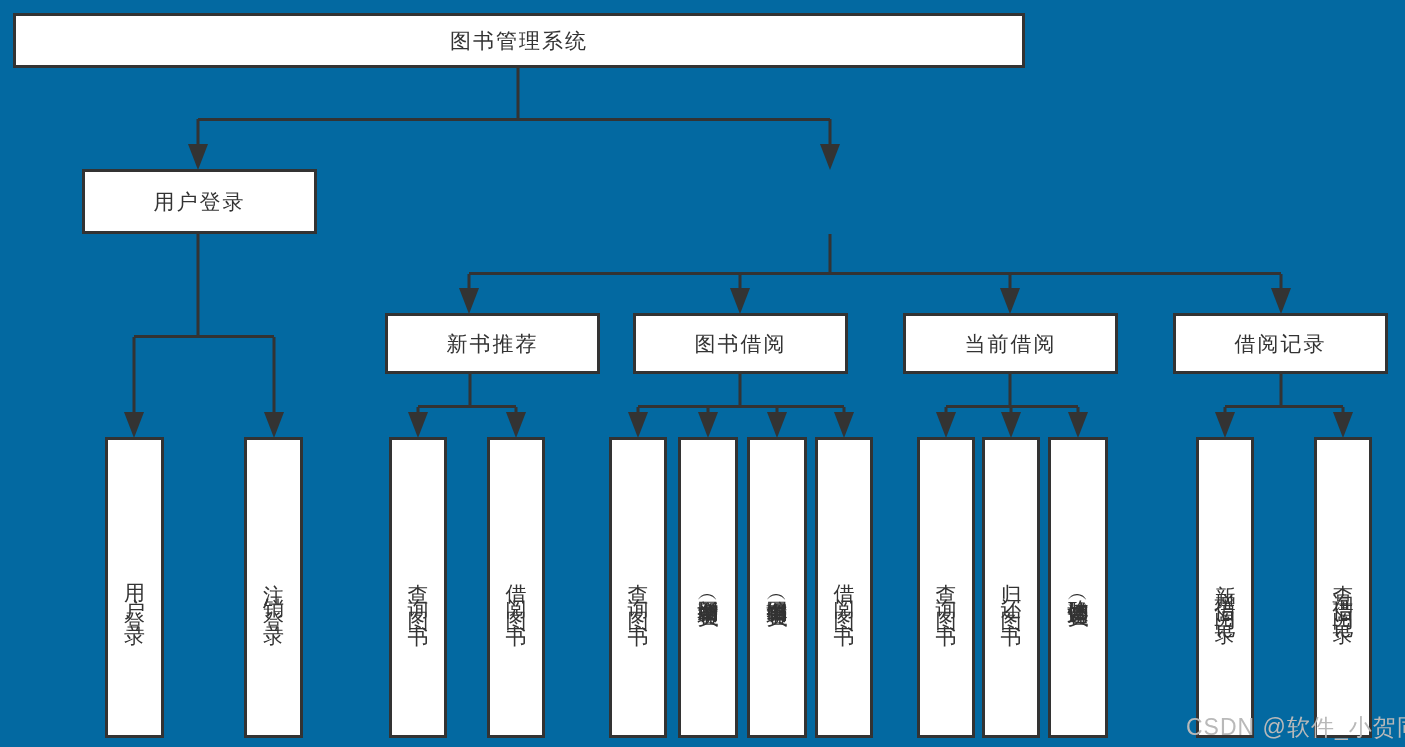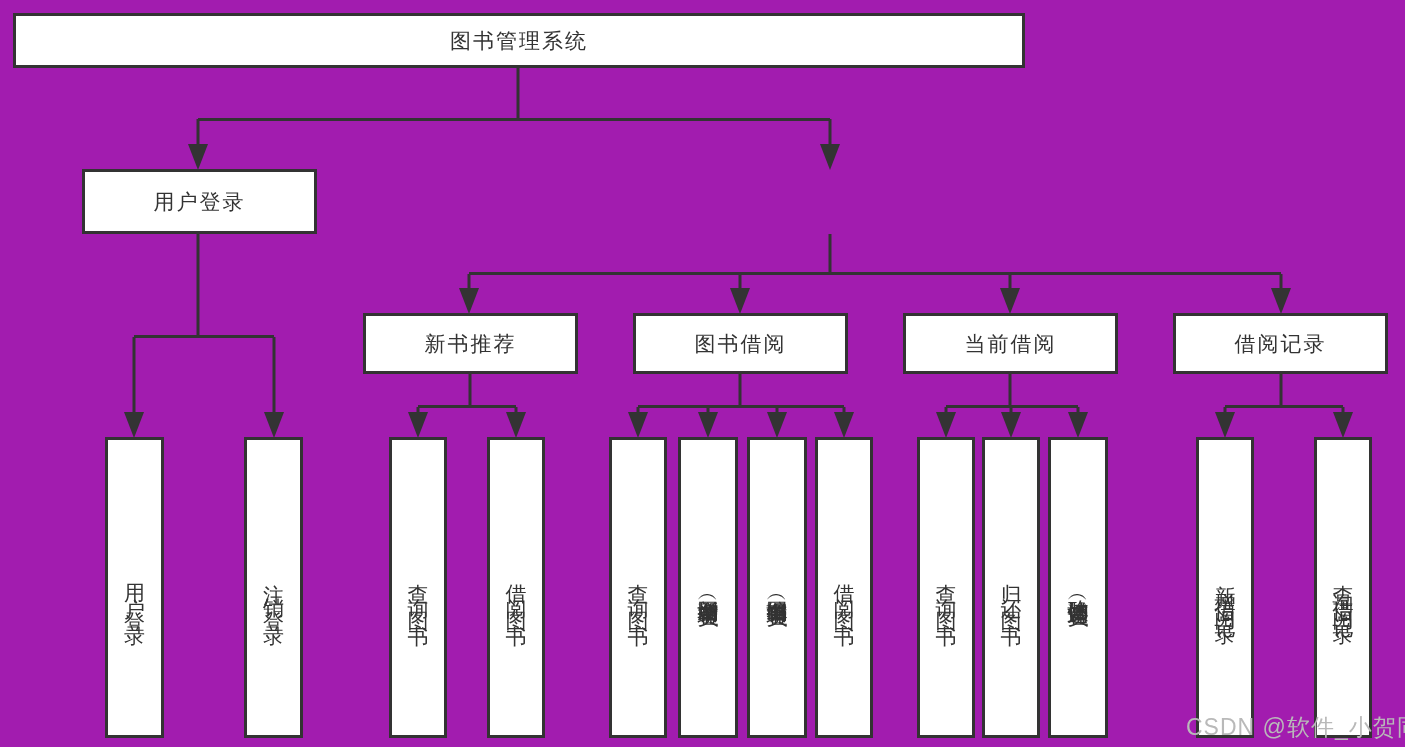--- a/index.html
+++ b/index.html
@@ -5,21 +5,21 @@
   html, body {
     margin: 0;
     padding: 0;
     background: #ffffff;
     font-family: "Liberation Sans", "DejaVu Sans", sans-serif;
   }
   #stage {
     position: relative;
     width: 1405px;
     height: 747px;
-    background: #a21caf;
+    background: #0369a1;
     overflow: hidden;
   }
   #connectors {
     position: absolute;
     left: 0; top: 0;
     width: 1405px; height: 747px;
     z-index: 1;
   }
   .node {
     position: absolute;
@@ -139,21 +139,21 @@
   </svg>
 
   <div class="node node-root node-h">
     <span>图书管理系统</span>
   </div>
 
   <div class="node node-l2 node-h" style="left:82px;">
     <span>用户登录</span>
   </div>
 
-  <div class="node node-l3 node-h" style="left:363px;">
+  <div class="node node-l3 node-h" style="left:385px;">
     <span>新书推荐</span>
   </div>
   <div class="node node-l3 node-h" style="left:903px;">
     <span>当前借阅</span>
   </div>
   <div class="node node-l3 node-h" style="left:633px;">
     <span>图书借阅</span>
   </div>
   <div class="node node-l3 node-h" style="left:1173px;">
     <span>借阅记录</span>

